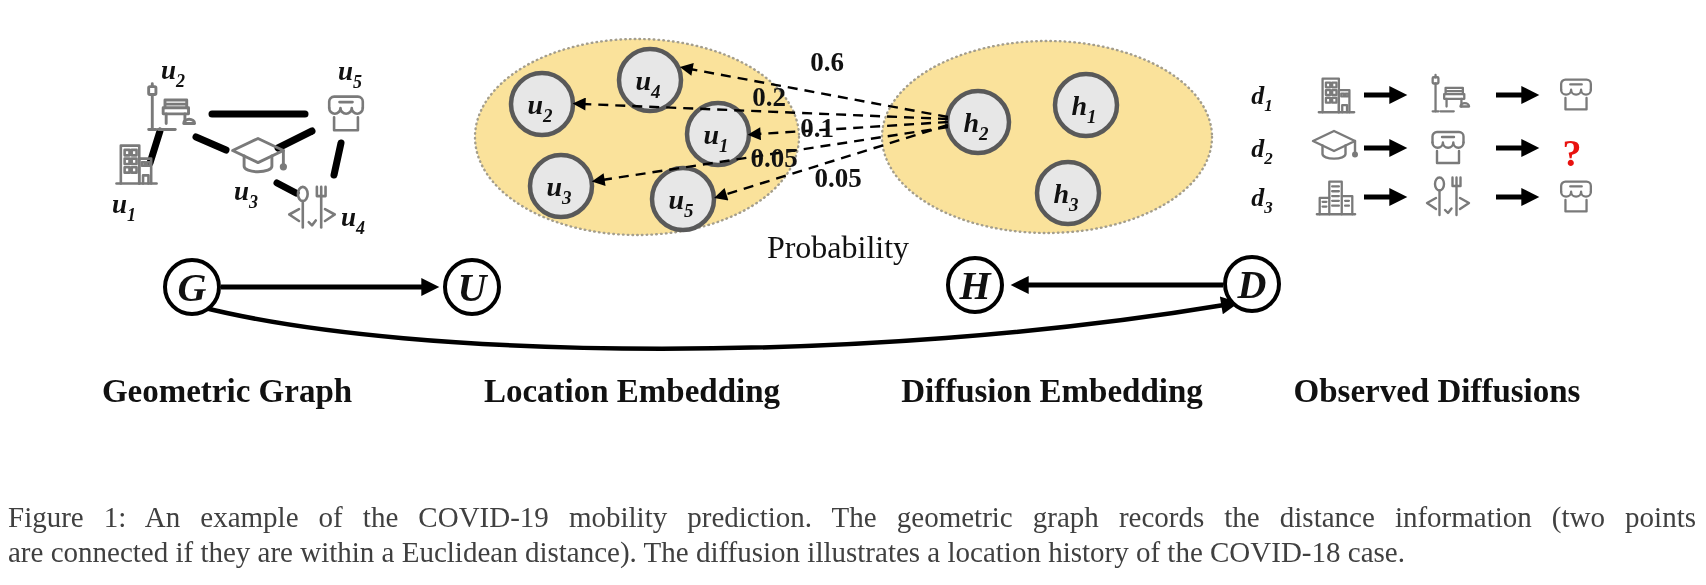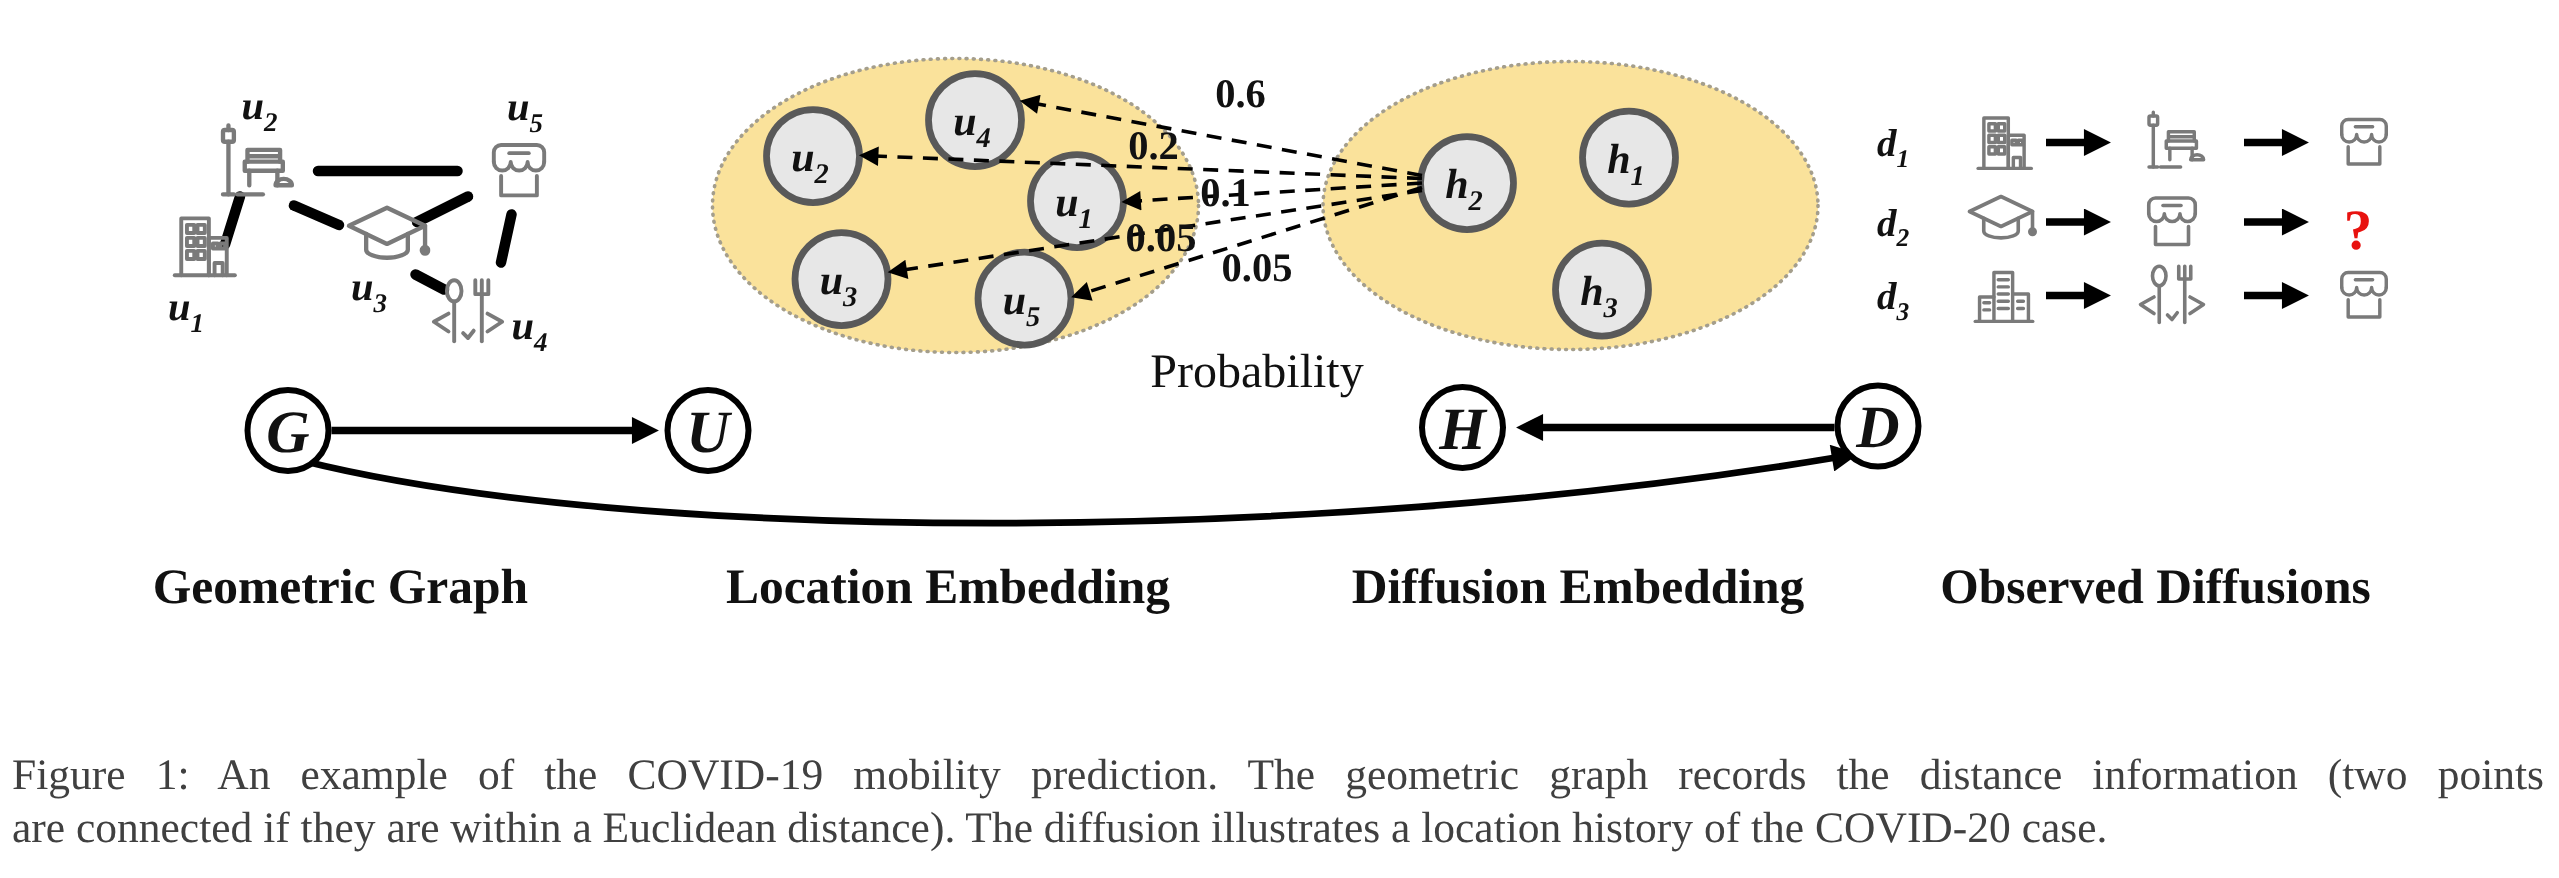--- a/index.html
+++ b/index.html
@@ -191,15 +191,15 @@
   <g>
     <text class="sec-lbl" x="227" y="402" text-anchor="middle">Geometric Graph</text>
     <text class="sec-lbl" x="632" y="402" text-anchor="middle">Location Embedding</text>
     <text class="sec-lbl" x="1052" y="402" text-anchor="middle">Diffusion Embedding</text>
     <text class="sec-lbl" x="1437" y="402" text-anchor="middle">Observed Diffusions</text>
   </g>
 </svg>
 
 <div class="caption">
   <div class="cap-just">Figure 1: An example of the COVID-19 mobility prediction. The geometric graph records the distance information (two points</div>
-  <div>are connected if they are within a Euclidean distance). The diffusion illustrates a location history of the COVID-20 case.</div>
+  <div>are connected if they are within a Euclidean distance). The diffusion illustrates a location history of the COVID-18 case.</div>
 </div>
 </div>
 
 </body></html>

